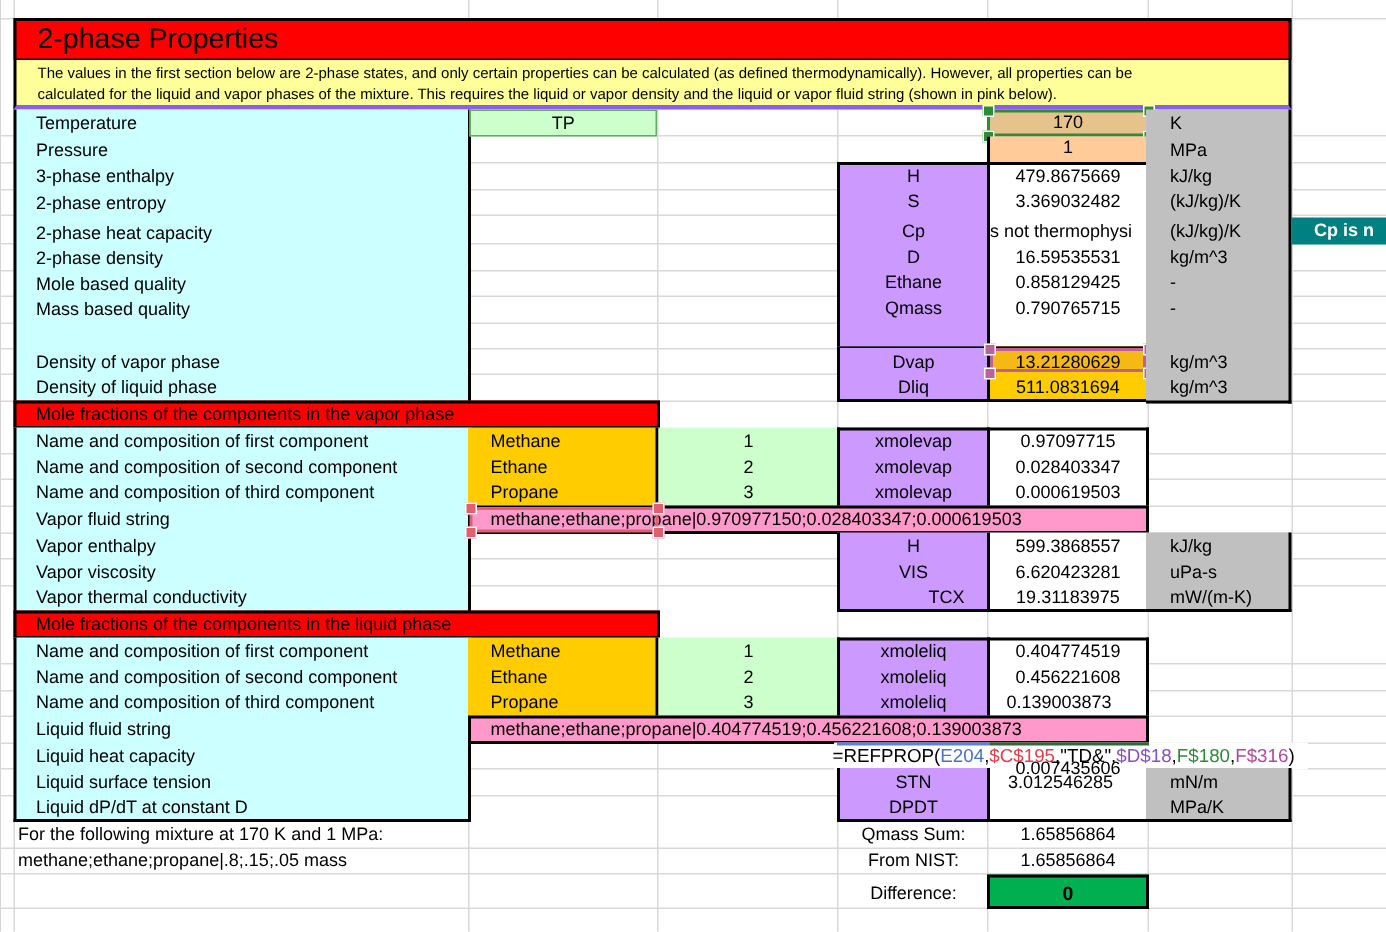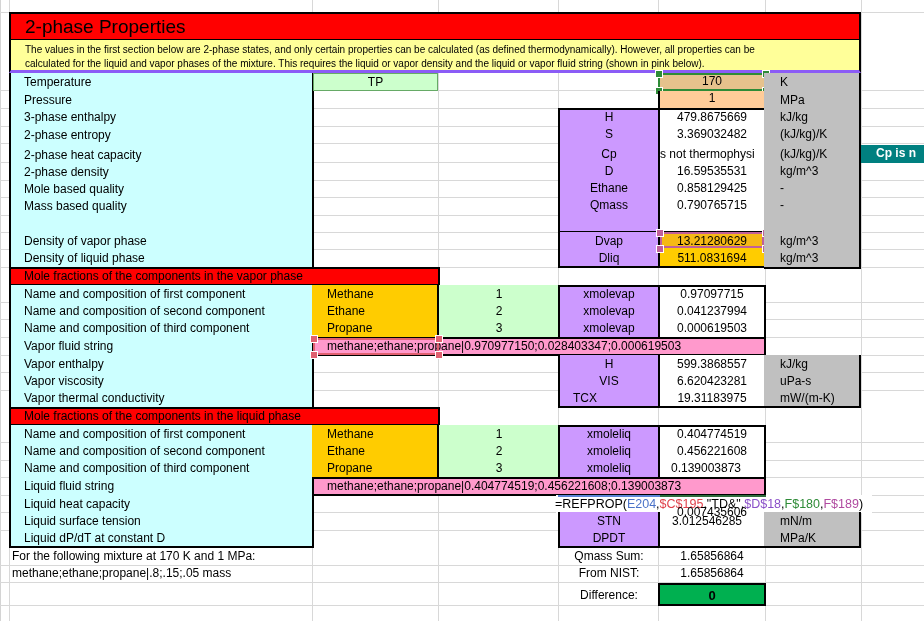--- a/index.html
+++ b/index.html
@@ -174,35 +174,35 @@
 <div class="abs lgreen" style="left:439px;top:285px;width:120px;height:53px;"></div>
 <div class="txt c" style="left:439px;width:120px;top:286px">1</div>
 <div class="txt c" style="left:439px;width:120px;top:303px">2</div>
 <div class="txt c" style="left:439px;width:120px;top:320px">3</div>
 <div class="abs purple bk" style="left:558px;top:285px;width:102px;height:53px;border-bottom:none;"></div>
 <div class="txt c" style="left:558px;width:102px;top:286px">xmolevap</div>
 <div class="txt c" style="left:558px;width:102px;top:303px">xmolevap</div>
 <div class="txt c" style="left:558px;width:102px;top:320px">xmolevap</div>
 <div class="abs bk" style="left:658px;top:285px;width:108px;height:53px;border-bottom:none;background:#fff;"></div>
 <div class="txt c" style="left:658px;width:108px;top:286px">0.97097715</div>
-<div class="txt c" style="left:658px;width:108px;top:303px">0.041237994</div>
+<div class="txt c" style="left:658px;width:108px;top:303px">0.028403347</div>
 <div class="txt c" style="left:658px;width:108px;top:320px">0.000619503</div>
 
 <div class="abs pink bk" style="left:312px;top:337px;width:454px;height:19px;"></div>
 <div class="txt" style="left:327px;top:338px">methane;ethane;propane|0.970977150;0.028403347;0.000619503</div>
 <div class="abs" style="left:313px;top:338px;width:126px;height:17px;border:2px solid #e06070;"></div>
 <div class="handle-pink" style="left:310px;top:335px"></div>
 <div class="handle-pink" style="left:435px;top:335px"></div>
 <div class="handle-pink" style="left:310px;top:351px"></div>
 <div class="handle-pink" style="left:435px;top:351px"></div>
 
 <div class="abs purple bk" style="left:558px;top:355px;width:102px;height:53px;border-top:none;"></div>
 <div class="txt c" style="left:558px;width:102px;top:356px">H</div>
 <div class="txt c" style="left:558px;width:102px;top:373px">VIS</div>
-<div class="txt c" style="left:534px;width:102px;top:390px">TCX</div>
+<div class="txt c" style="left:580px;width:102px;top:390px">TCX</div>
 <div class="abs bk" style="left:658px;top:355px;width:108px;height:53px;border-top:none;background:#fff;"></div>
 <div class="txt c" style="left:658px;width:108px;top:356px">599.3868557</div>
 <div class="txt c" style="left:658px;width:108px;top:373px">6.620423281</div>
 <div class="txt c" style="left:658px;width:108px;top:390px">19.31183975</div>
 <div class="abs gray bk" style="left:764px;top:355px;width:97px;height:53px;border-top:none;border-left:none;"></div>
 <div class="txt" style="left:780px;top:356px">kJ/kg</div>
 <div class="txt" style="left:780px;top:373px">uPa-s</div>
 <div class="txt" style="left:780px;top:390px">mW/(m-K)</div>
 
 <div class="abs red bk" style="left:9px;top:407px;width:431px;height:19px;"></div>
@@ -233,21 +233,21 @@
 <div class="txt c" style="left:658px;width:108px;top:426px">0.404774519</div>
 <div class="txt c" style="left:658px;width:108px;top:443px">0.456221608</div>
 <div class="txt c" style="left:658px;width:96px;top:460px">0.139003873</div>
 
 <div class="abs pink bk" style="left:312px;top:477px;width:454px;height:19px;"></div>
 <div class="txt" style="left:327px;top:478px">methane;ethane;propane|0.404774519;0.456221608;0.139003873</div>
 
 <div class="abs" style="left:556px;top:495px;width:316px;height:18px;background:#fff;"></div>
 <div class="abs" style="left:558px;top:495px;width:102px;height:2px;background:#5b84d6;"></div>
 <div class="abs" style="left:660px;top:495px;width:106px;height:2px;background:#2e6b3c;"></div>
-<div class="txt" style="left:555px;top:496px;font-size:12.5px;"><span>=REFPROP(</span><span style="color:#4a72c8">E204</span><span>,</span><span style="color:#e0404a">$C$195</span><span>,"</span><span>TD&amp;</span><span>",</span><span style="color:#8a4fc8">$D$18</span><span>,</span><span style="color:#2e8b37">F$180</span><span>,</span><span style="color:#b04aa0">F$189</span><span>)</span></div>
+<div class="txt" style="left:555px;top:496px;font-size:12.5px;"><span>=REFPROP(</span><span style="color:#4a72c8">E204</span><span>,</span><span style="color:#e0404a">$C$195</span><span>,"</span><span>TD&amp;</span><span>",</span><span style="color:#8a4fc8">$D$18</span><span>,</span><span style="color:#2e8b37">F$180</span><span>,</span><span style="color:#b04aa0">F$316</span><span>)</span></div>
 
 <div class="abs purple bk" style="left:558px;top:512px;width:102px;height:36px;border-top:none;"></div>
 <div class="txt c" style="left:558px;width:102px;top:513px">STN</div>
 <div class="txt c" style="left:558px;width:102px;top:530px">DPDT</div>
 <div class="abs bk" style="left:658px;top:512px;width:108px;height:36px;border-top:none;background:#fff;"></div>
 <div class="txt c" style="left:653px;width:108px;top:513px">3.012546285</div>
 <div class="txt c" style="left:658px;width:108px;top:504px">0.007435606</div>
 <div class="abs gray bk" style="left:764px;top:512px;width:97px;height:36px;border-top:none;border-left:none;"></div>
 <div class="txt" style="left:780px;top:513px">mN/m</div>
 <div class="txt" style="left:780px;top:530px">MPa/K</div>

